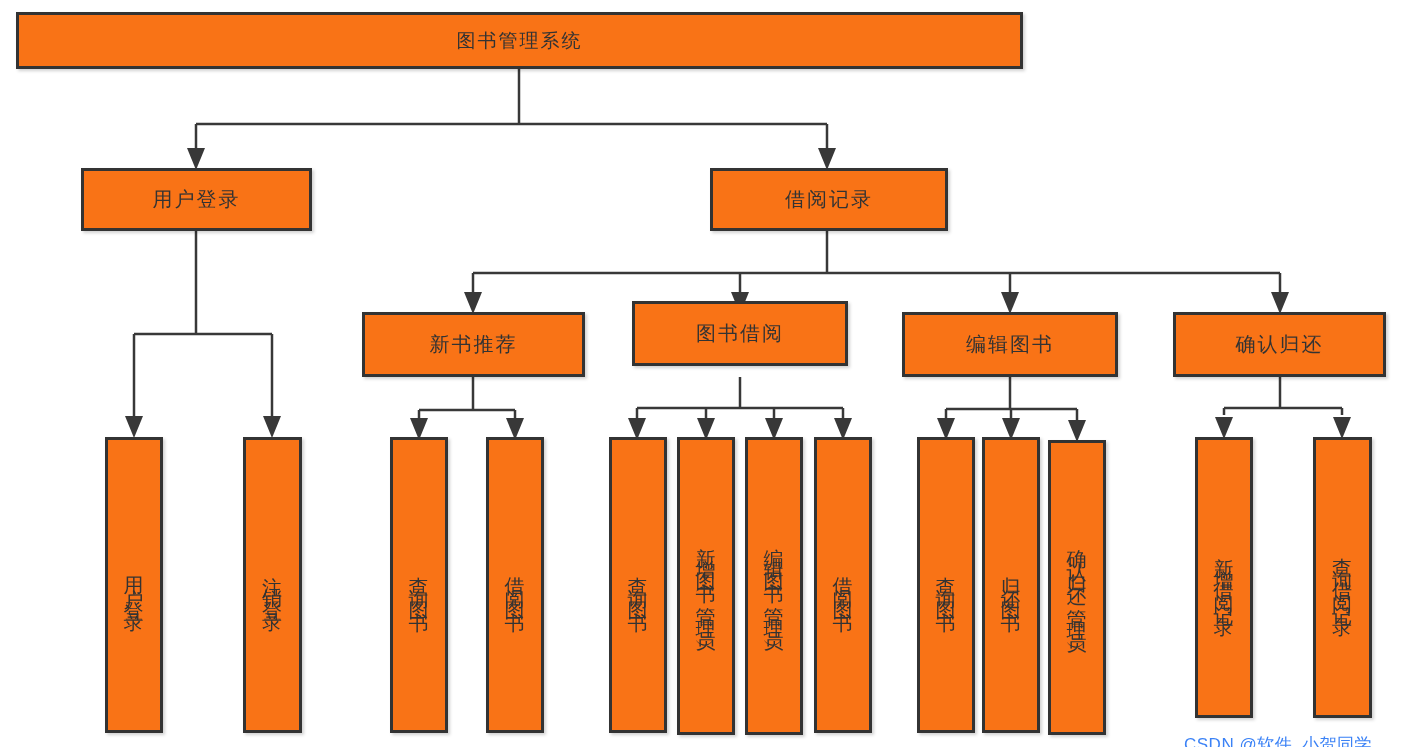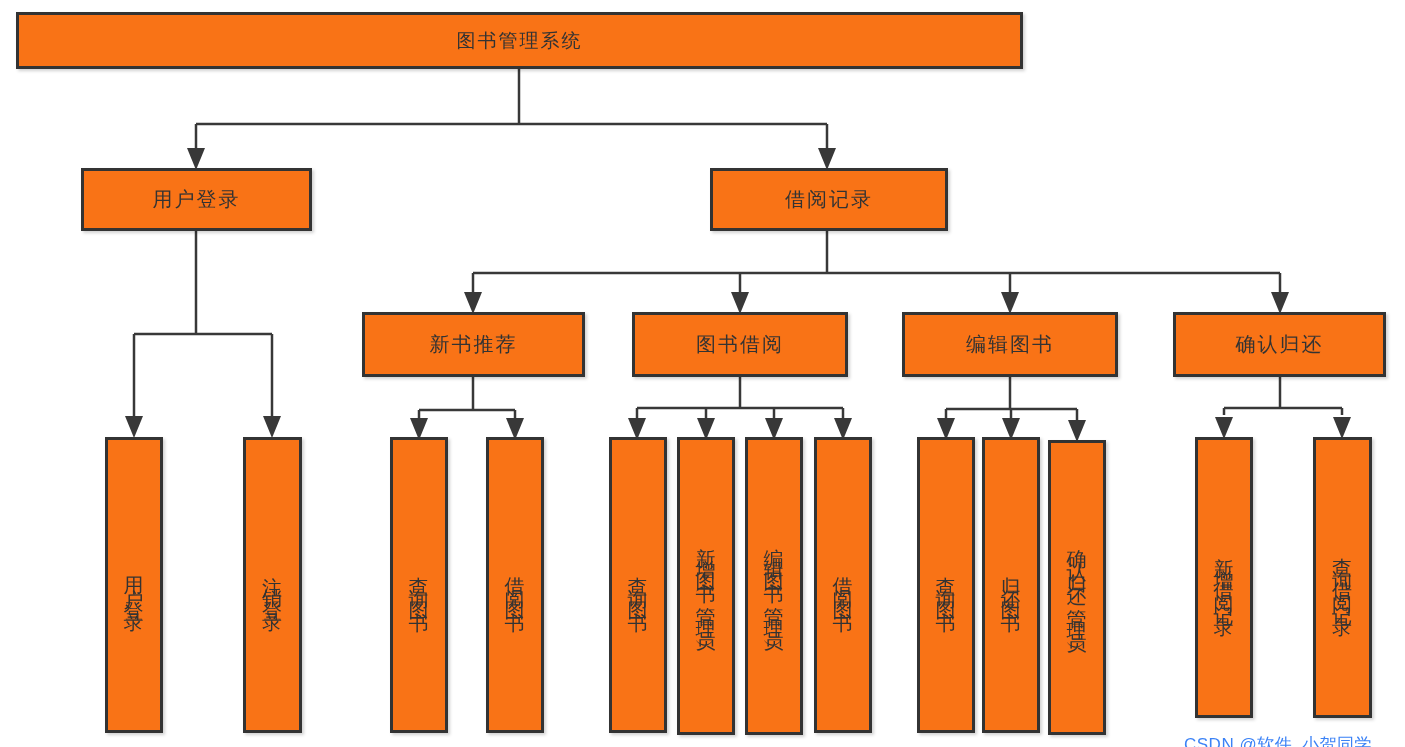--- a/index.html
+++ b/index.html
@@ -105,21 +105,21 @@
   <div class="box hbox" style="left:81px;top:168px;width:231px;height:63px">
     <span>用户登录</span>
   </div>
   <div class="box hbox" style="left:710px;top:168px;width:238px;height:63px">
     <span>借阅记录</span>
   </div>
 
   <div class="box hbox" style="left:362px;top:312px;width:223px;height:65px">
     <span>新书推荐</span>
   </div>
-  <div class="box hbox" style="left:632px;top:312px;width:216px;height:65px">
+  <div class="box hbox" style="left:632px;top:301px;width:216px;height:65px">
     <span>图书借阅</span>
   </div>
   <div class="box hbox" style="left:902px;top:312px;width:216px;height:65px">
     <span>编辑图书</span>
   </div>
   <div class="box hbox" style="left:1173px;top:312px;width:213px;height:65px">
     <span>确认归还</span>
   </div>
 
   <div class="box vbox" style="left:105px;top:437px;width:58px;height:296px">

